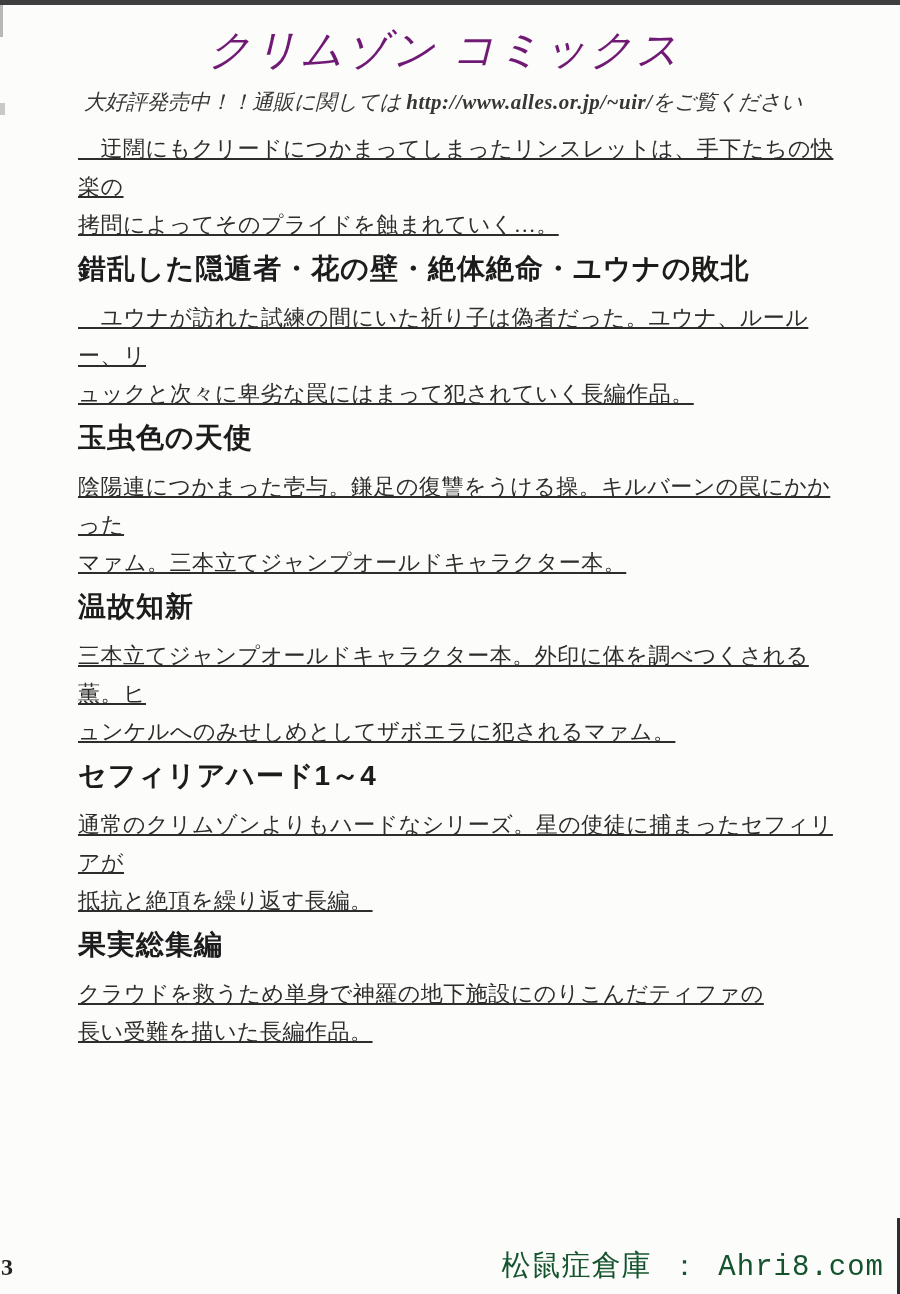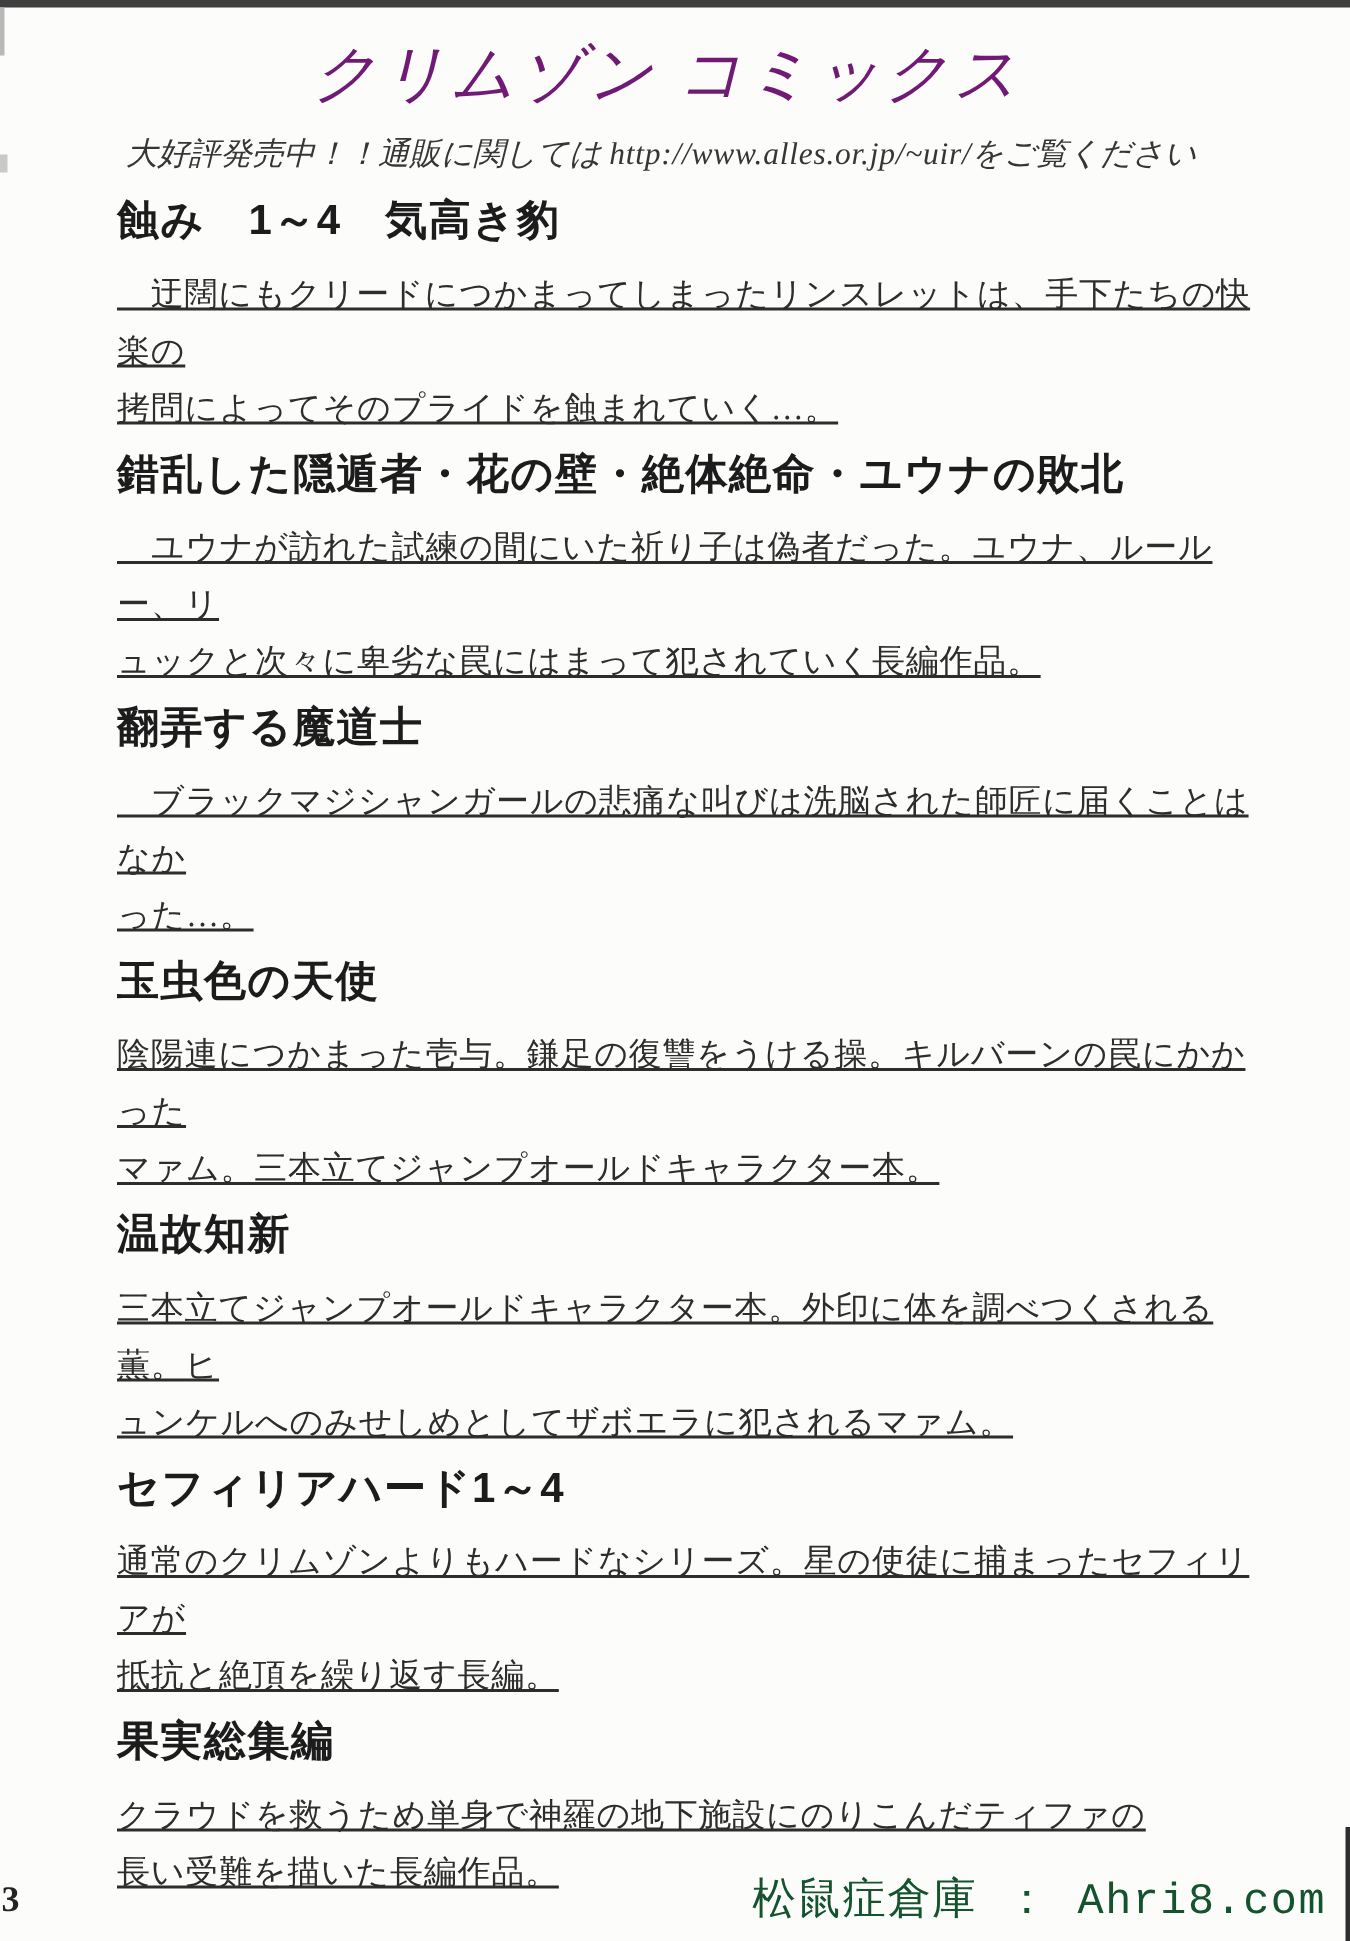--- a/index.html
+++ b/index.html
@@ -54,21 +54,21 @@
   }
   .doc-subtitle {
     margin: 8px 0 12px 6px;
     font-style: italic;
     font-size: 21px;
     line-height: 32px;
     color: #363636;
     white-space: nowrap;
   }
   .doc-subtitle .url {
-    font-weight: normal;
+    font-weight: bold;
     letter-spacing: 0.5px;
   }
   .section-title {
     margin: 8px 0 13px 0;
     font-family: "Liberation Sans", sans-serif;
     font-weight: bold;
     font-size: 28px;
     line-height: 34px;
     color: #1c1c1c;
     letter-spacing: 1px;
@@ -104,36 +104,30 @@
   <div class="edge-sliver-right"></div>
   <span class="corner-mark">3</span>
 
   <div class="content">
 
     <h1 class="doc-title">クリムゾン コミックス</h1>
 
     <p class="doc-subtitle"><span>大好評発売中！！通販に関しては </span><span class="url">http://www.alles.or.jp/~uir/</span><span>をご覧ください</span></p>
 
     <div class="section">
-      <h2 class="section-title">蝕み　1～4　気高き豹</h2>
       <p class="section-body">　迂闊にもクリードにつかまってしまったリンスレットは、手下たちの快楽の
 拷問によってそのプライドを蝕まれていく…。</p>
     </div>
 
     <div class="section">
       <h2 class="section-title">錯乱した隠遁者・花の壁・絶体絶命・ユウナの敗北</h2>
       <p class="section-body">　ユウナが訪れた試練の間にいた祈り子は偽者だった。ユウナ、ルールー、リ
 ュックと次々に卑劣な罠にはまって犯されていく長編作品。</p>
     </div>
 
-    <div class="section">
-      <h2 class="section-title">翻弄する魔道士</h2>
-      <p class="section-body">　ブラックマジシャンガールの悲痛な叫びは洗脳された師匠に届くことはなか
-った…。</p>
-    </div>
 
     <div class="section">
       <h2 class="section-title">玉虫色の天使</h2>
       <p class="section-body">陰陽連につかまった壱与。鎌足の復讐をうける操。キルバーンの罠にかかった
 マァム。三本立てジャンプオールドキャラクター本。</p>
     </div>
 
     <div class="section">
       <h2 class="section-title">温故知新</h2>
       <p class="section-body">三本立てジャンプオールドキャラクター本。外印に体を調べつくされる薫。ヒ

